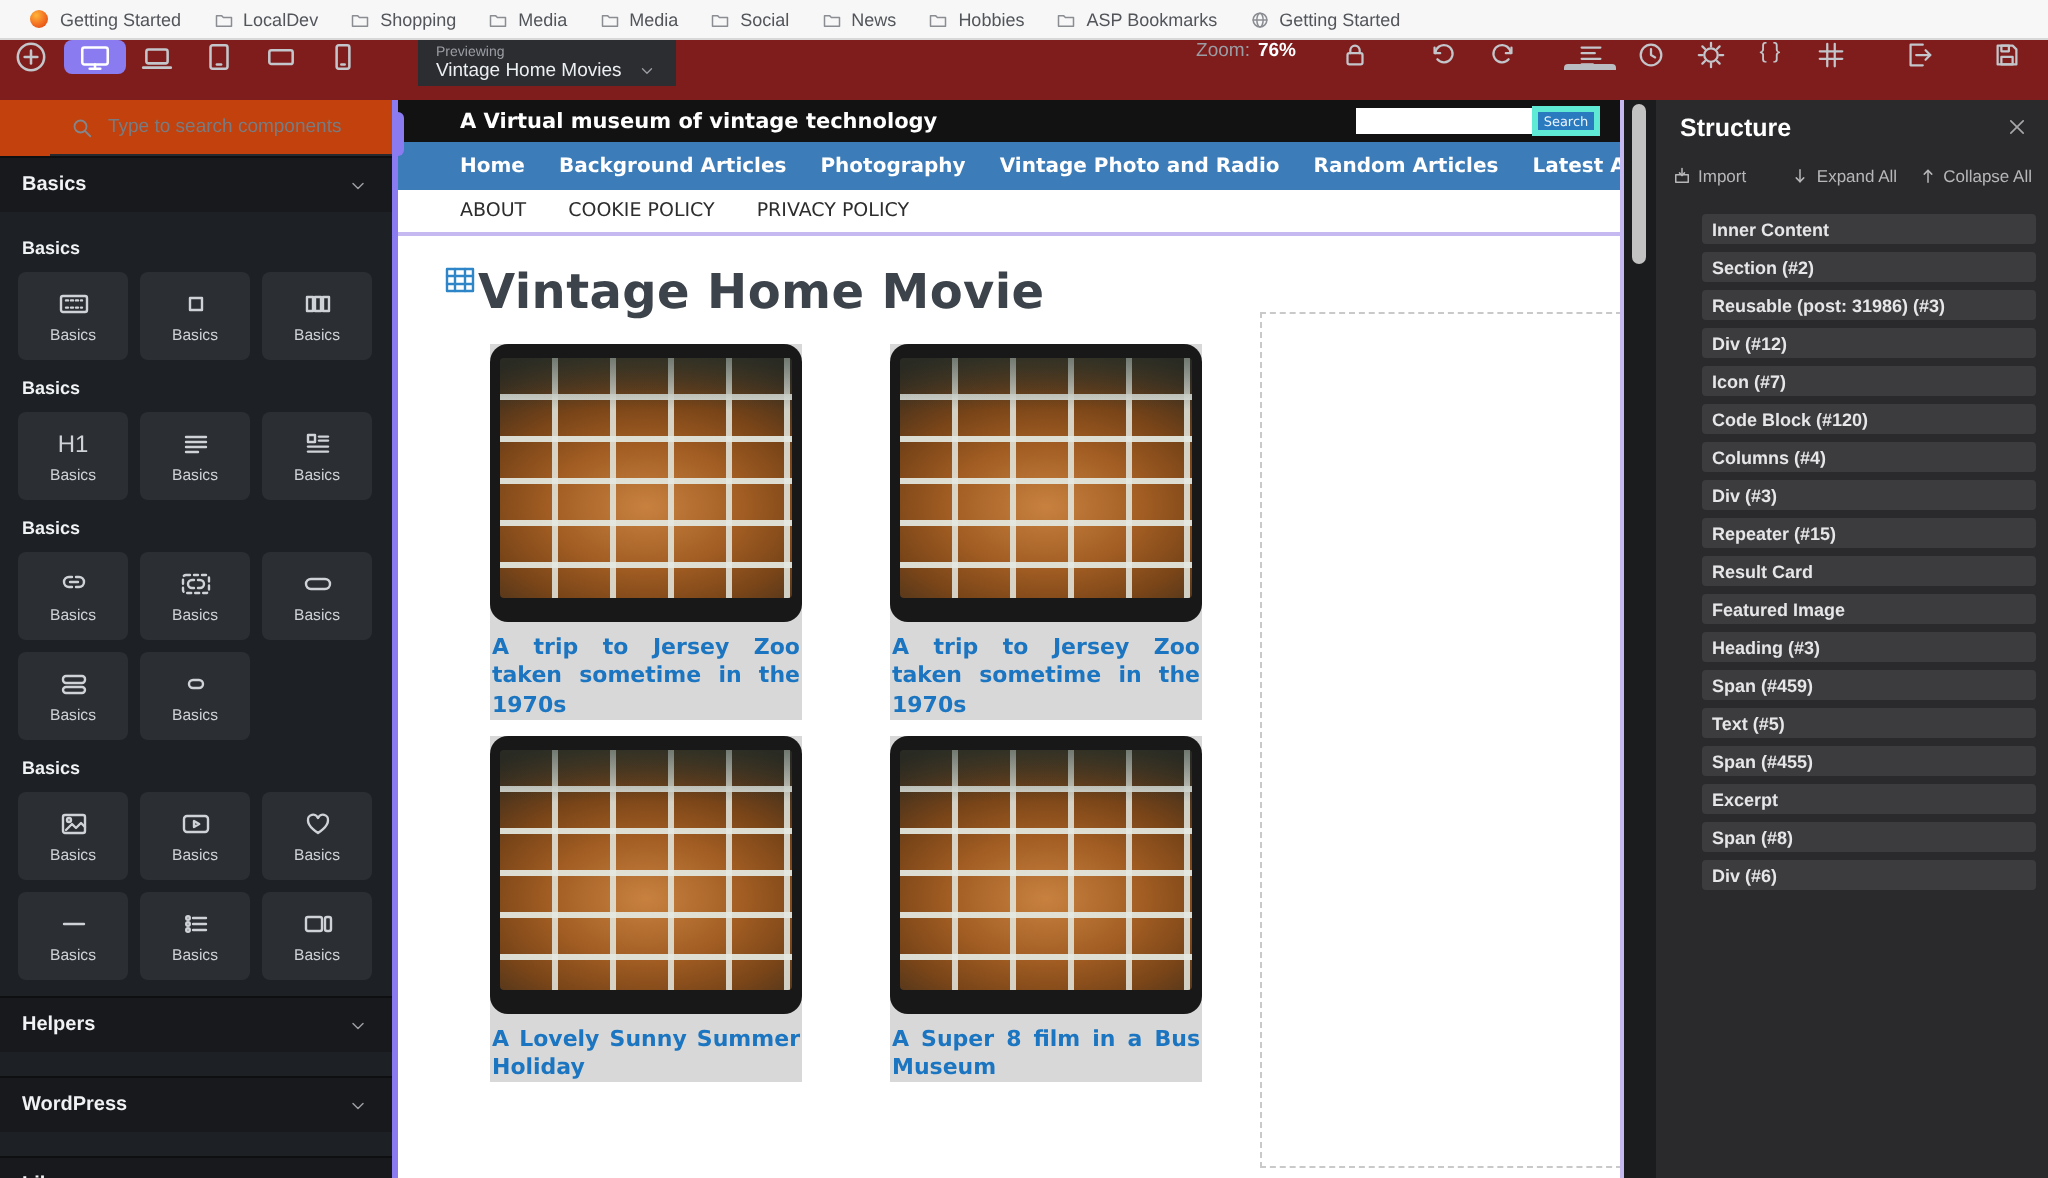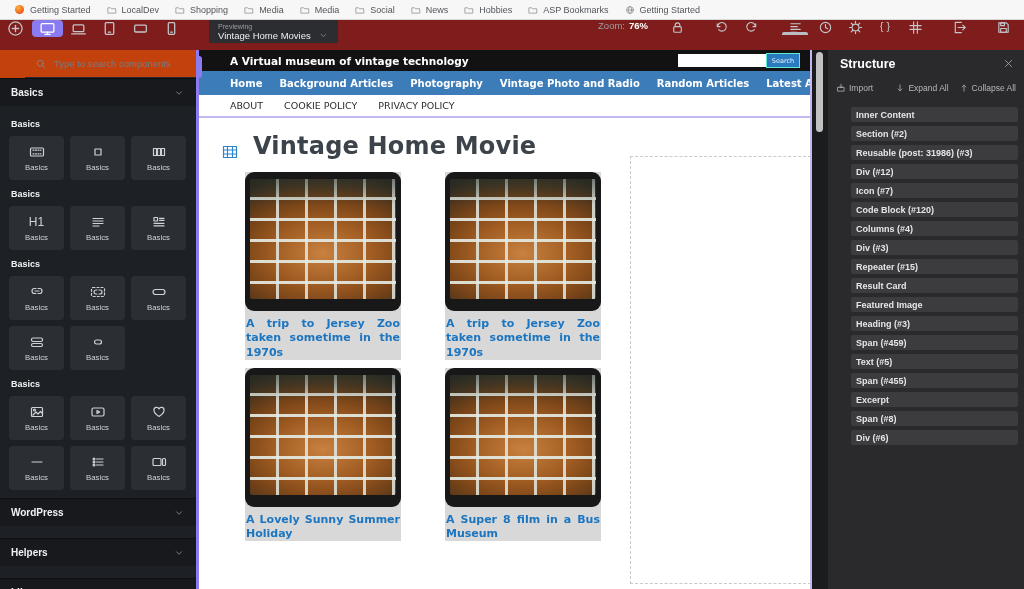--- a/index.html
+++ b/index.html
@@ -72,31 +72,31 @@
   .canvas-wrap { flex:1; position:relative; background:#1b1c1e; }
   .canvas { position:absolute; left:0; top:0; width:616px; height:539px; background:#fff;
     overflow:hidden; border-left:3px solid #8a7cf0; border-right:2px solid #c6b9f2;
     font-family:"DejaVu Sans", sans-serif; }
   .sel-pill { position:absolute; left:-3px; top:6px; width:6px; height:22px; border-radius:4px;
     background:#8a7cf0; z-index:5; }
   .site-header { height:21px; background:#121212; display:flex; align-items:center;
     padding-left:31px; padding-right:10px; }
   .site-title { color:#fff; font-size:10.5px; font-weight:700; flex:1; }
   .site-search { width:88px; height:13px; background:#fff; border:0; outline:none; font-size:9px; padding:0 3px; }
-  .site-search-btn { width:34px; height:15px; background:#2a7abf; border:1px solid #5eead4;
+  .site-search-btn { width:34px; height:15px; background:#2a7abf; border:3px solid #5eead4;
     color:#e8f2fb; font-size:6.5px; display:flex; align-items:center; justify-content:center; }
   .main-nav { height:24px; background:#3c7cb8; display:flex; align-items:center; gap:17px;
     padding-left:31px; }
   .mn-item { color:#fff; font-size:10px; font-weight:700; display:flex; align-items:center; gap:4px;
     white-space:nowrap; }
   .sec-nav { height:23px; background:#fff; display:flex; align-items:center; gap:21px;
     padding-left:31px; border-bottom:2px solid #c6b9f2; }
   .sn-item { color:#2d2d2d; font-size:9.5px; }
   .page-content { position:relative; height:471px; background:#fff; padding:14px 0 0 34px; }
-  .page-title-row { display:flex; align-items:flex-end; gap:14px; margin-left:-12px; }
+  .page-title-row { display:flex; align-items:flex-start; gap:0; margin-left:-12px; }
   .pt-ico { width:18px; height:16px; color:#2e86c8; }
   .page-title { font-size:24px; font-weight:600; color:#3c434a; letter-spacing:.2px; }
   .cards { margin-top:12px; margin-left:12px; width:356px; display:grid;
     grid-template-columns:156px 156px; column-gap:44px; row-gap:8px; }
   .card { background:#d8d8d8; }
   .frame { width:156px; height:139px; background:#181818; border-radius:9px;
     padding:7px 5px 12px; }
   .frame-inner { width:100%; height:100%; border-radius:2px; position:relative; overflow:hidden;
     background:
       radial-gradient(ellipse 90% 70% at 50% 62%, #c8813f 0%, #a05c22 38%, #7a4518 62%, #42301d 88%, #2a211a 100%);
@@ -649,35 +649,35 @@
                   </span>
                       <span class="tile-label">Basics</span>
                     </div>
                   </div>
               </div>
             </div>
         </div>
 
         <div style="flex:none">
           <div class="sec-header">
-            <span>WordPress</span>
+            <span>Helpers</span>
             <span class="caret">
               <svg viewBox="0 0 16 16">
                 <polyline points="4,6 8,10 12,6"></polyline>
               </svg>
             </span>
           </div>
           <div class="sec-body">
             
           </div>
         </div>
 
         <div style="flex:none">
           <div class="sec-header">
-            <span>Helpers</span>
+            <span>WordPress</span>
             <span class="caret">
               <svg viewBox="0 0 16 16">
                 <polyline points="4,6 8,10 12,6"></polyline>
               </svg>
             </span>
           </div>
           <div class="sec-body">
             
           </div>
         </div>

